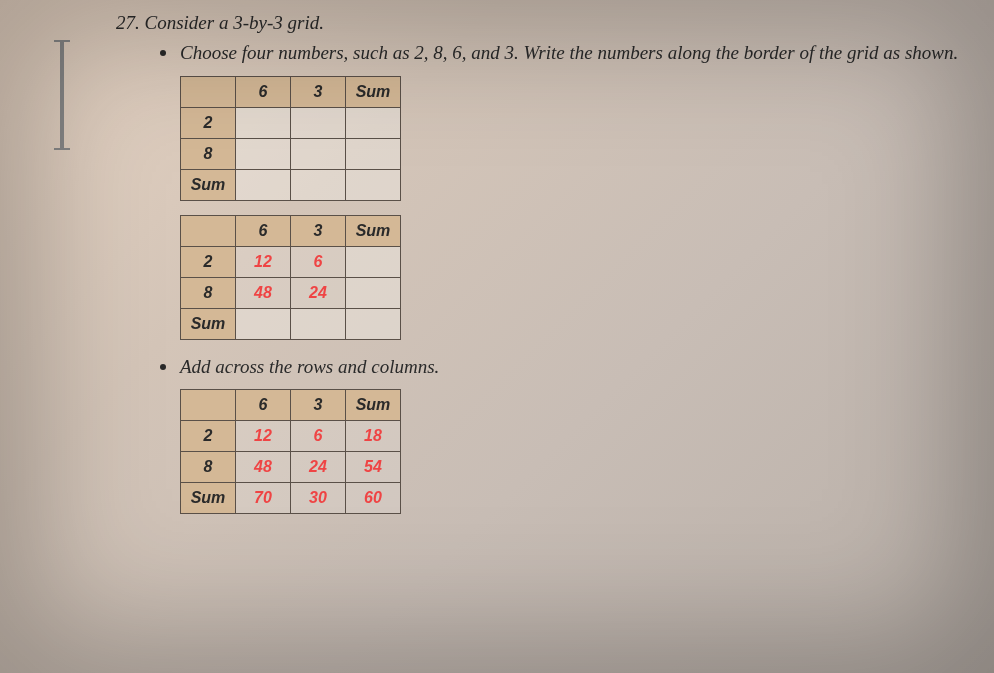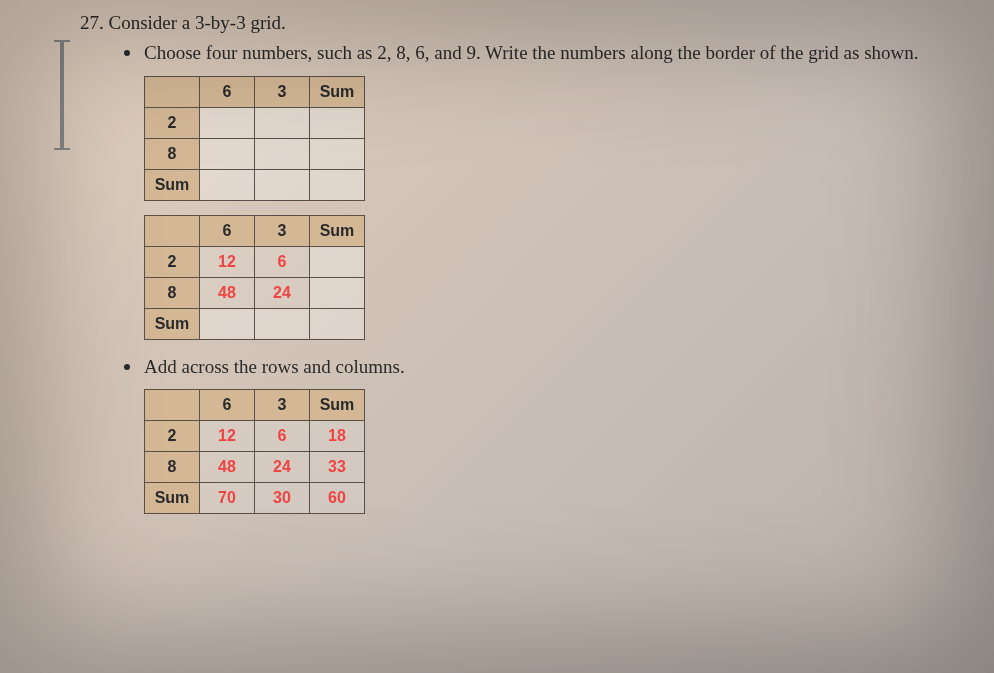--- a/index.html
+++ b/index.html
@@ -6,22 +6,23 @@
     margin: 0;
     padding: 0;
     font-family: Georgia, 'Times New Roman', serif;
     background: linear-gradient(135deg, #e8d5c4 0%, #d4c5b8 30%, #c8bdb5 60%, #b8afa8 100%);
     width: 994px;
     height: 673px;
     overflow: hidden;
     position: relative;
   }
   .page {
-    padding: 12px 30px 0 80px;
+    padding: 12px 30px 0 116px;
     color: #2a2a2a;
+    font-style: italic;
   }
   .q-line {
     font-size: 19px;
     margin-bottom: 6px;
   }
   .q-num { display: inline; }
   .bullet-block {
     margin-left: 44px;
     margin-bottom: 8px;
   }
@@ -109,21 +110,21 @@
 <div class="page">
 
   <div class="q-line">
     <span class="q-num">27.</span>
     <span>Consider a 3-by-3 grid.</span>
   </div>
 
   <div class="bullet-block">
     <div class="bullet-line">
       <span class="bullet-dot"></span>
-      <span class="bullet-text">Choose four numbers, such as 2, 8, 6, and 9. Write the numbers along the border of the grid as shown.</span>
+      <span class="bullet-text">Choose four numbers, such as 2, 8, 6, and 3. Write the numbers along the border of the grid as shown.</span>
     </div>
   </div>
 
   <div class="grid-wrap">
     <table class="grid">
       <tbody>
           <tr>
         <td class="corner"></td>
         <td class="hdr">6</td>
         <td class="hdr">3</td>
@@ -202,21 +203,21 @@
       <tr>
         <td class="hdr">2</td>
         <td class="val">12</td>
         <td class="val">6</td>
         <td class="val">18</td>
       </tr>
       <tr>
         <td class="hdr">8</td>
         <td class="val">48</td>
         <td class="val">24</td>
-        <td class="val">33</td>
+        <td class="val">54</td>
       </tr>
       <tr>
         <td class="hdr">Sum</td>
         <td class="val">70</td>
         <td class="val">30</td>
         <td class="val">60</td>
       </tr>
     </tbody>
       </table>
   </div>

